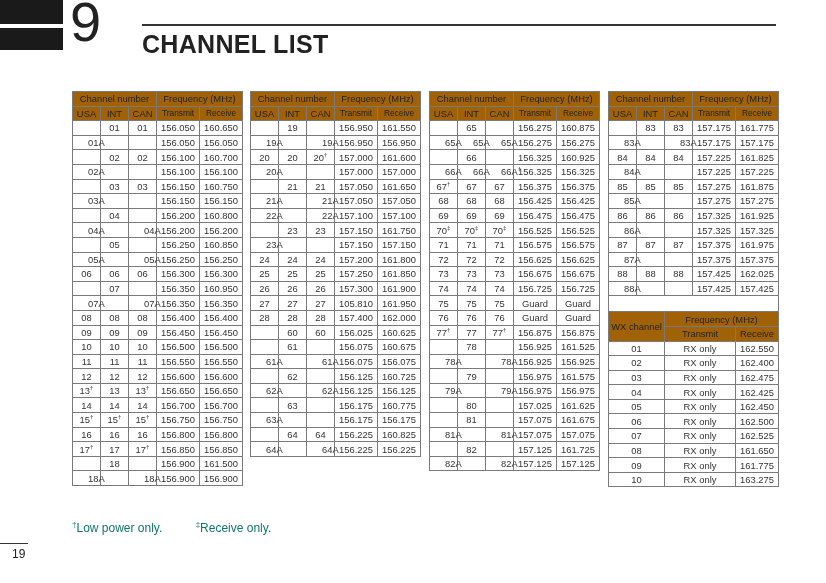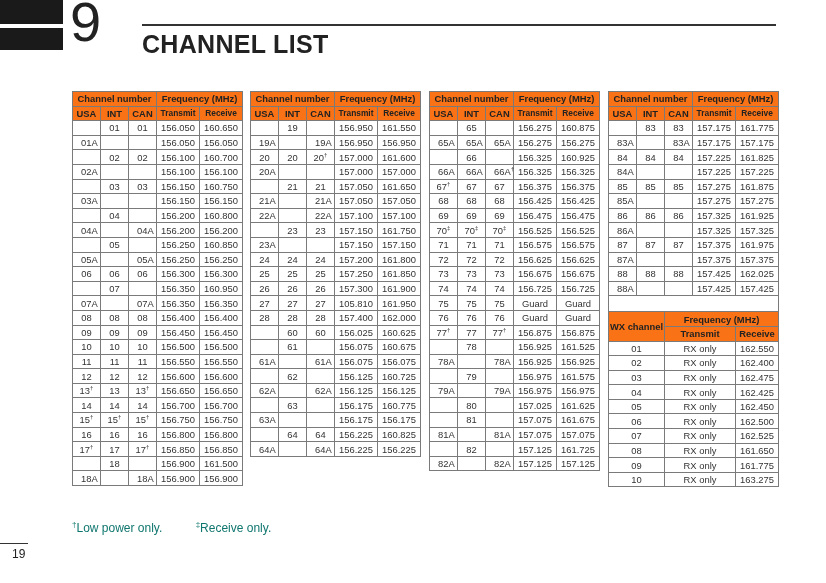--- a/index.html
+++ b/index.html
@@ -6,22 +6,22 @@
   body { width:826px; height:583px; position:relative; overflow:hidden; font-family:"Liberation Sans", sans-serif; color:#222; }
   .tab-block { position:absolute; left:0; width:63px; background:#1a1a1a; }
   .tb1 { top:0; height:24px; }
   .tb2 { top:28px; height:22px; }
   .chap-num { position:absolute; left:70px; top:-6px; font-size:56px; font-weight:normal; color:#222; line-height:1; }
   .head-rule { position:absolute; left:142px; top:24px; width:634px; height:2px; background:#333; }
   .chap-title { position:absolute; left:142px; top:30px; font-size:25px; font-weight:bold; color:#222; letter-spacing:0.3px; }
 
   table.ch { position:absolute; top:91px; border-collapse:collapse; font-size:9.4px; table-layout:fixed; }
   table.ch td, table.ch th { border:1px solid #7a7a7a; height:13.6px; padding:0; text-align:center; white-space:nowrap; color:#333; font-weight:normal; }
-  table.ch th { background:#f97316; font-weight:bold; color:#222; }
-  table.ch td.l { text-align:left; padding-left:8px; }
+  table.ch th { background:#a16207; font-weight:normal; color:#222; }
+  table.ch td.l { text-align:left; padding-left:15px; }
   table.ch { border:1.5px solid #444; }
   sup { font-size:6px; vertical-align:top; line-height:1; }
   .gap-row td { background:#fff; }
 
   .footnotes { position:absolute; left:72px; top:521px; font-size:12px; color:#0f766e; }
   .footnotes span { margin-right:30px; }
   .footnotes sup { font-size:8px; }
   .page-rule { position:absolute; left:0; top:543px; width:28px; height:1px; background:#333; }
   .page-num { position:absolute; left:12px; top:547px; font-size:12px; color:#222; }
 </style>

